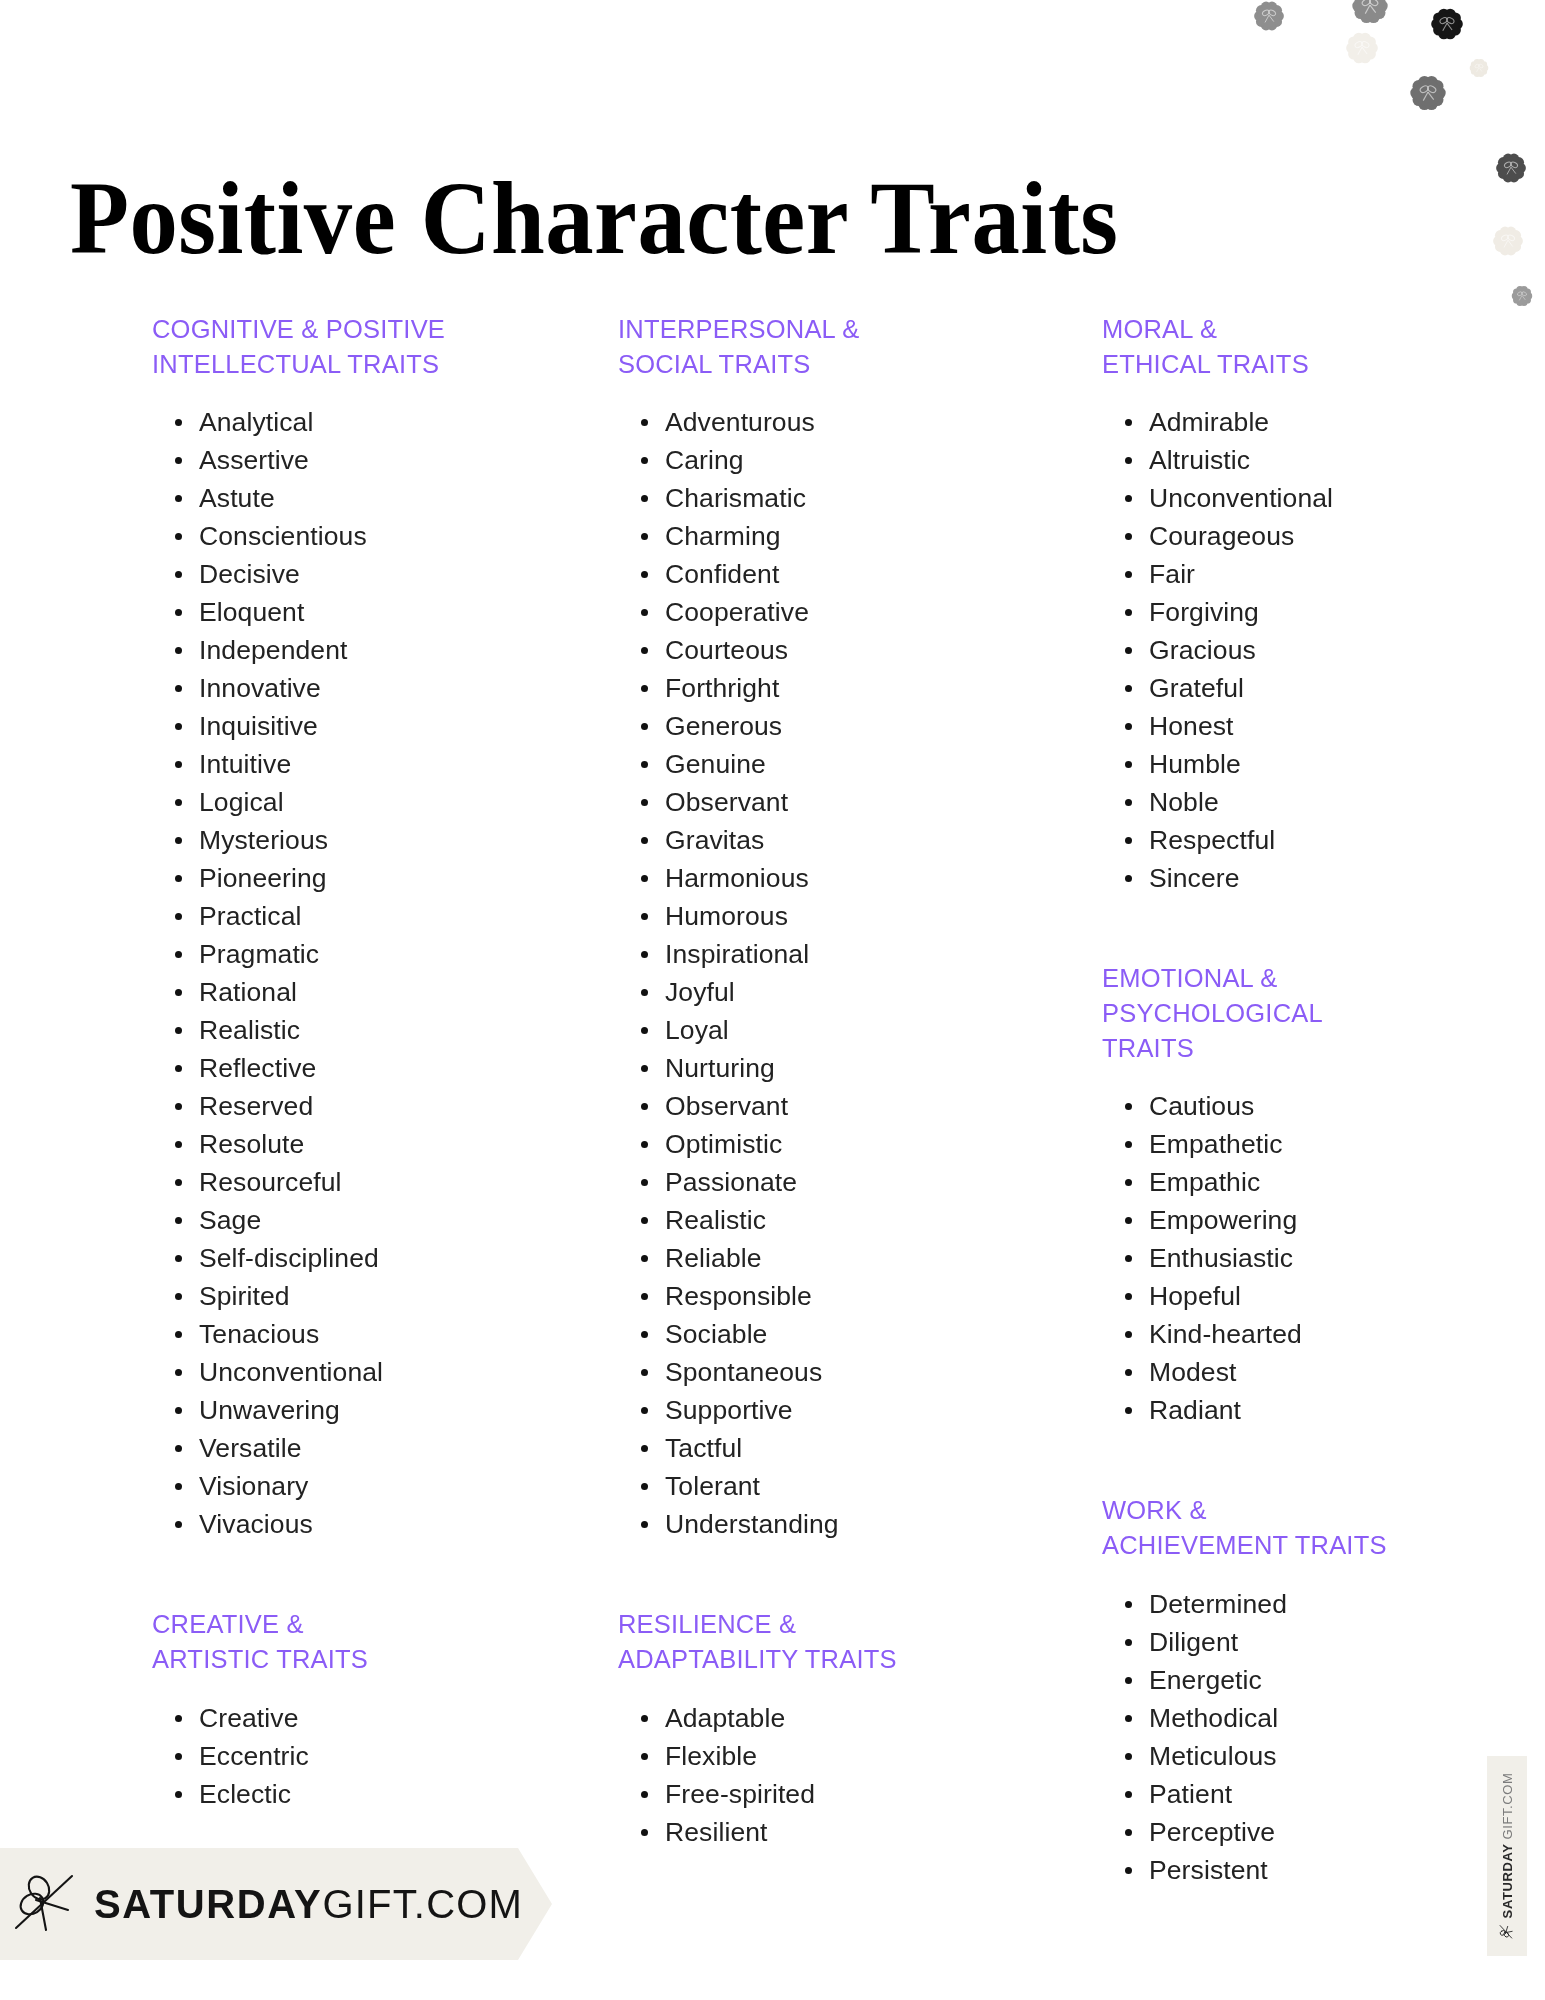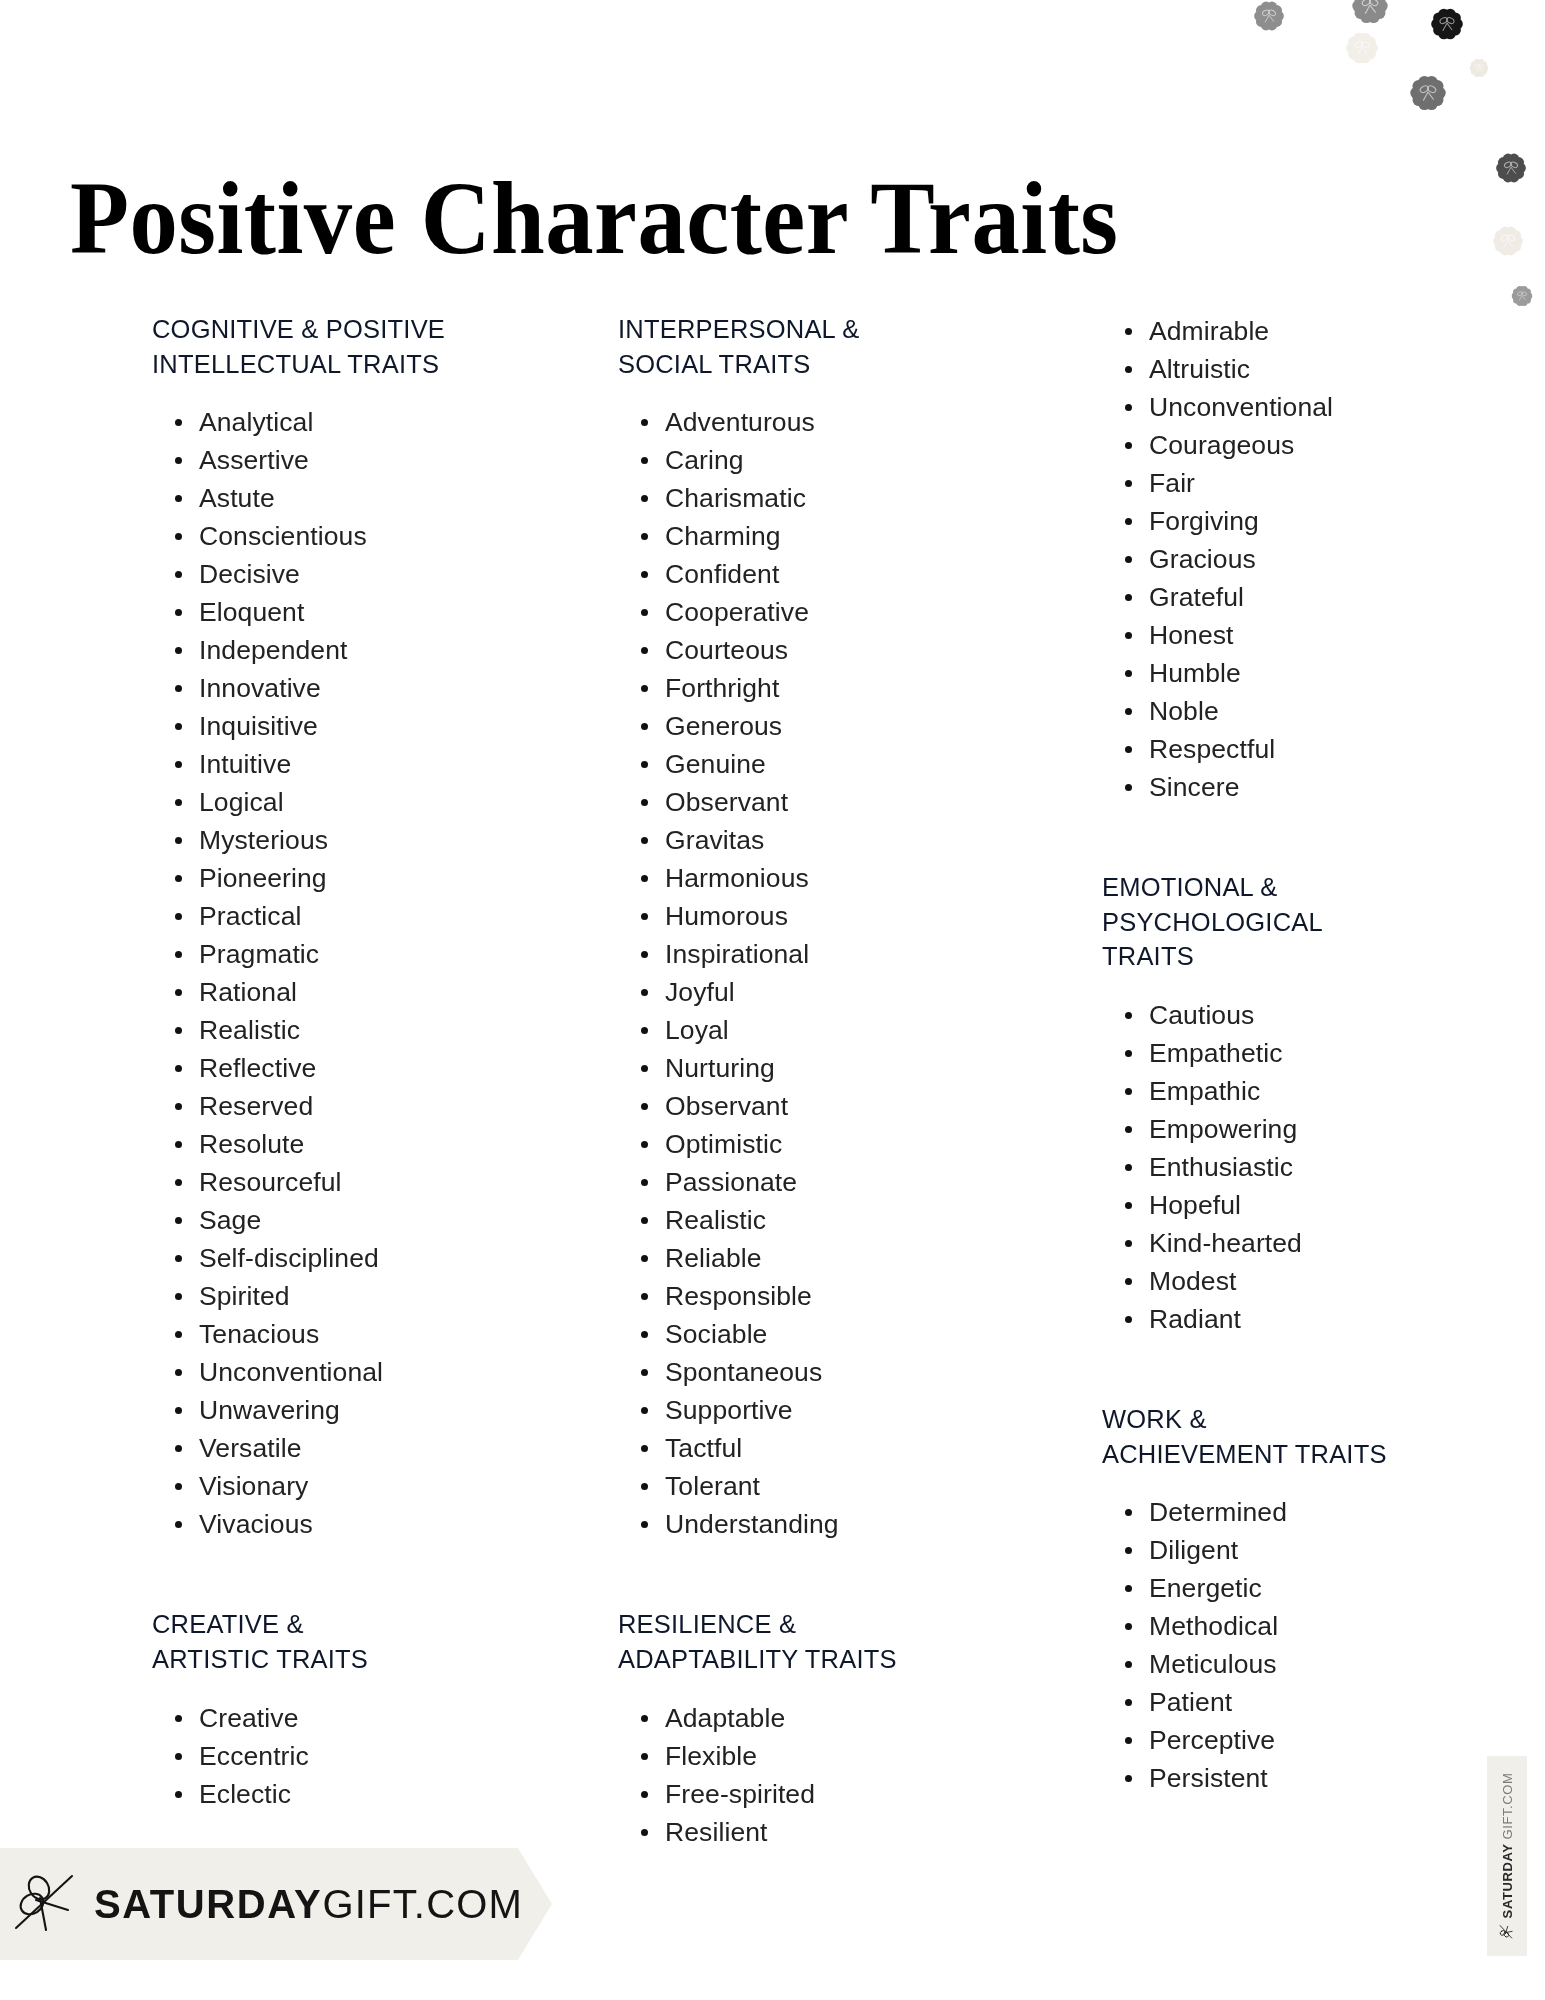--- a/index.html
+++ b/index.html
@@ -63,21 +63,21 @@
   #column-3 { left: 1102px; }
 
   .section { margin-bottom: 0; }
 
   .section-heading {
     font-family: "Liberation Sans", sans-serif;
     font-size: 25.5px;
     font-weight: 400;
     line-height: 1.36;
     letter-spacing: 0.2px;
-    color: #0f172a;
+    color: #8b5cf6;
     white-space: pre-line;
     margin: 0 0 22px 0;
   }
 
   ul.trait-list {
     list-style: none;
     margin: 0;
     padding: 0 0 0 47px;
   }
   ul.trait-list li {
@@ -444,20 +444,22 @@
         <ul class="trait-list">
           <li>Adaptable</li>
           <li>Flexible</li>
           <li>Free-spirited</li>
           <li>Resilient</li>
         </ul>
       </div>
     </div>
   <div class="column" id="column-3">
       <div class="section">
+        <div class="section-heading">MORAL &amp;
+ETHICAL TRAITS</div>
         <ul class="trait-list">
           <li>Admirable</li>
           <li>Altruistic</li>
           <li>Unconventional</li>
           <li>Courageous</li>
           <li>Fair</li>
           <li>Forgiving</li>
           <li>Gracious</li>
           <li>Grateful</li>
           <li>Honest</li>

